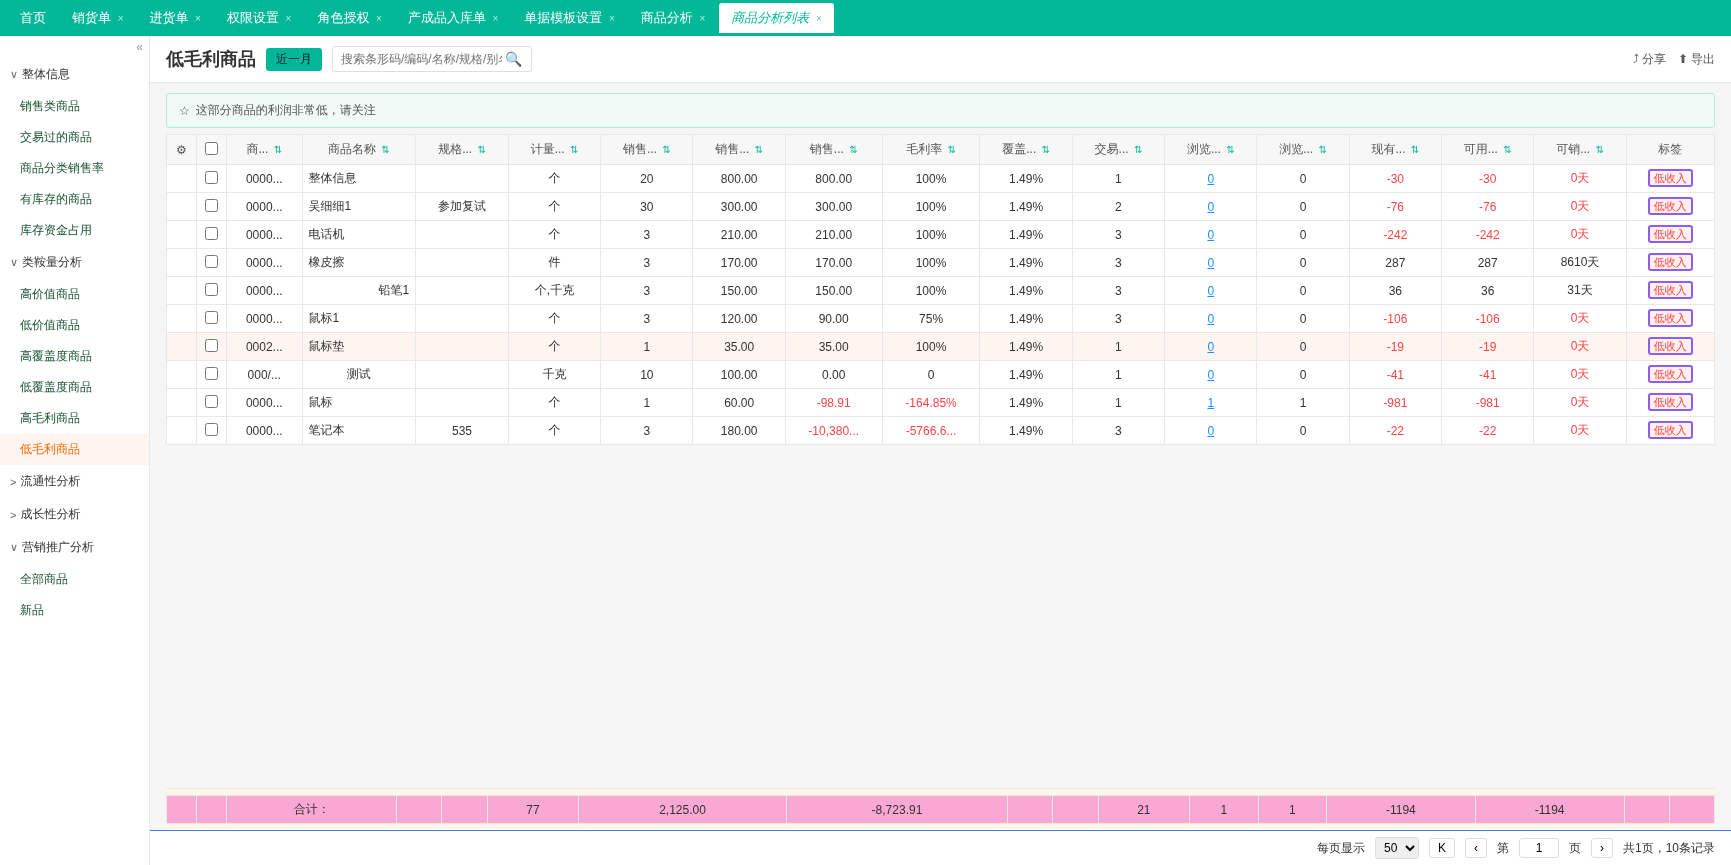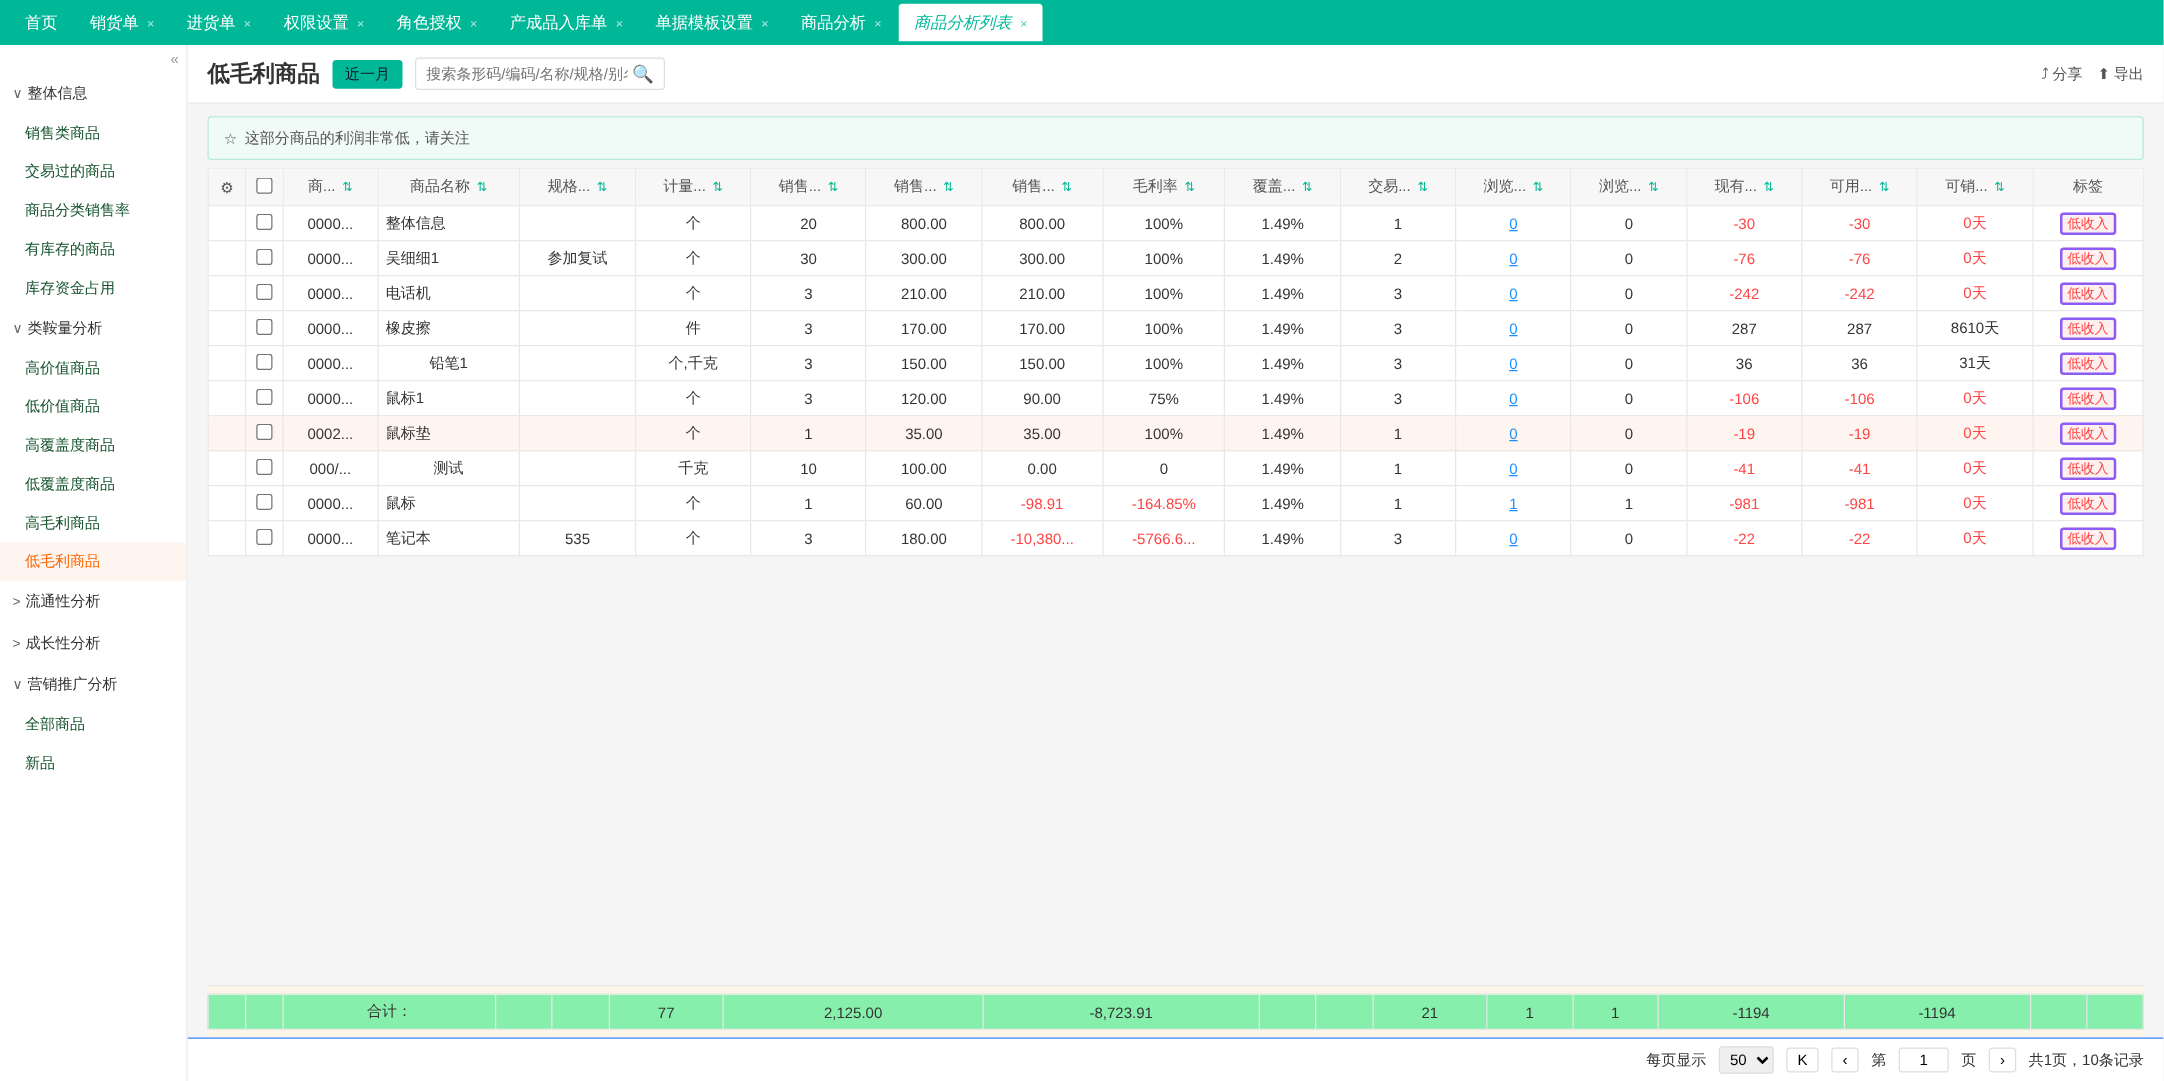--- a/index.html
+++ b/index.html
@@ -422,21 +422,21 @@
       <td>0</td>
       <td class="">287</td>
       <td class="">287</td>
       <td class="">8610天</td>
       <td><span class="tag-low-income">低收入</span></td>
     </tr>
             <tr>
       <td></td>
       <td><input type="checkbox" style=""></td>
       <td>0000...</td>
-      <td style="text-align:center;">铅笔1</td>
+      <td style="text-align:right;">铅笔1</td>
       <td></td>
       <td>个,千克</td>
       <td>3</td>
       <td>150.00</td>
       <td class="">150.00</td>
       <td class="">100%</td>
       <td>1.49%</td>
       <td>3</td>
       <td class="text-blue">0</td>
       <td>0</td>
@@ -543,21 +543,21 @@
       <td class="text-red">-22</td>
       <td class="text-red">-22</td>
       <td class="text-red">0天</td>
       <td><span class="tag-low-income">低收入</span></td>
     </tr>
           </tbody>
       </table>
     </div>
 
     <div style="background:#fdf6e8; border-top: 1px solid #e8e8e8; padding: 6px 0; margin: 0 16px;">
-      <table style="width:100%; border-collapse:collapse; font-size:12px; background:#86efac;">
+      <table style="width:100%; border-collapse:collapse; font-size:12px; background:#f9a8d4;">
         <tbody>
             <tr>
           <td style="width:30px; border: 1px solid #e8e8e8; padding:5px 6px;"></td>
           <td style="width:30px; border: 1px solid #e8e8e8; padding:5px 6px;"></td>
           <td style="border: 1px solid #e8e8e8; padding:5px 6px;" colspan="2"><span>合计：</span></td>
           <td style="border: 1px solid #e8e8e8; padding:5px 6px;"></td>
           <td style="border: 1px solid #e8e8e8; padding:5px 6px;"></td>
           <td style="border: 1px solid #e8e8e8; padding:5px 6px; text-align:center;">77</td>
           <td style="border: 1px solid #e8e8e8; padding:5px 6px; text-align:center;">2,125.00</td>
           <td style="border: 1px solid #e8e8e8; padding:5px 6px; text-align:center;">-8,723.91</td>

